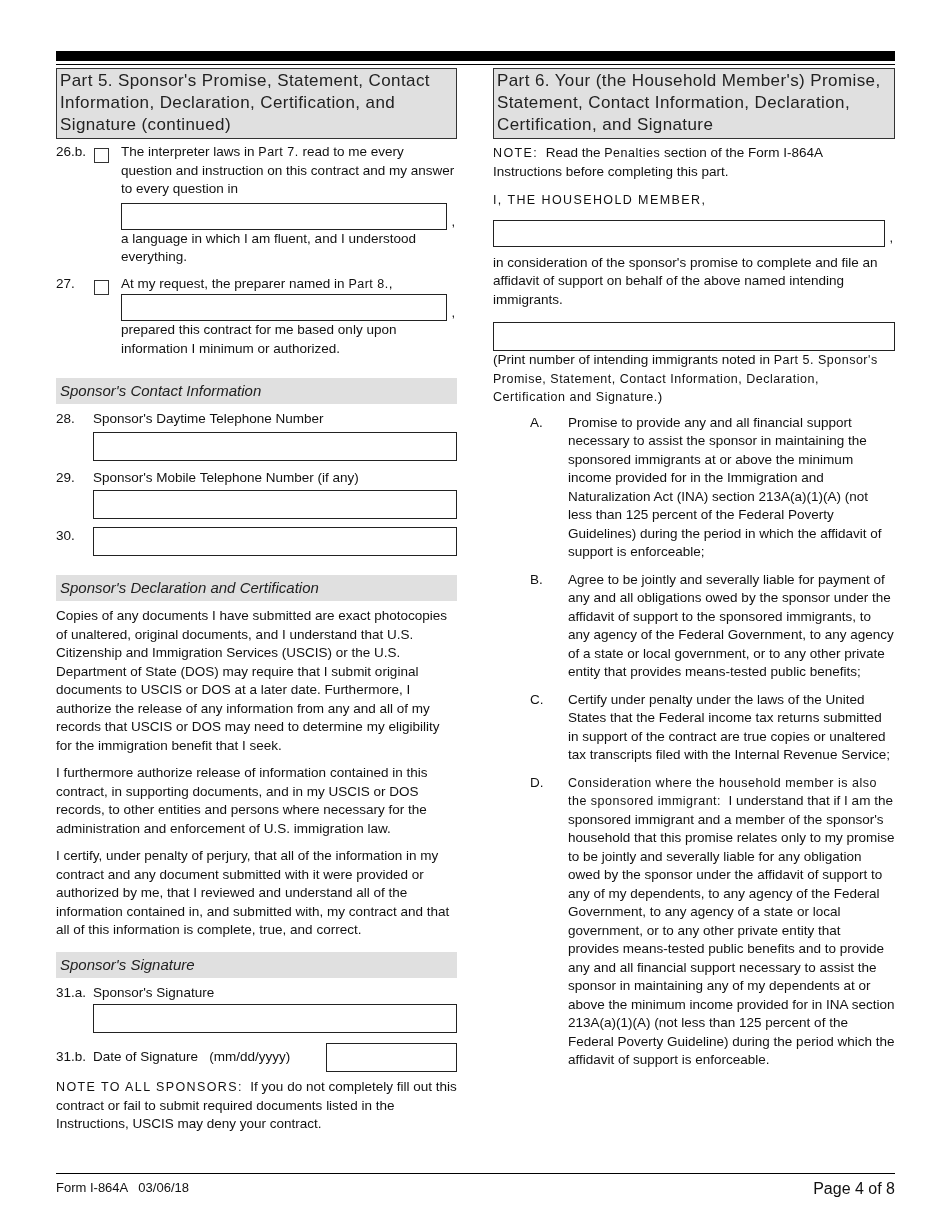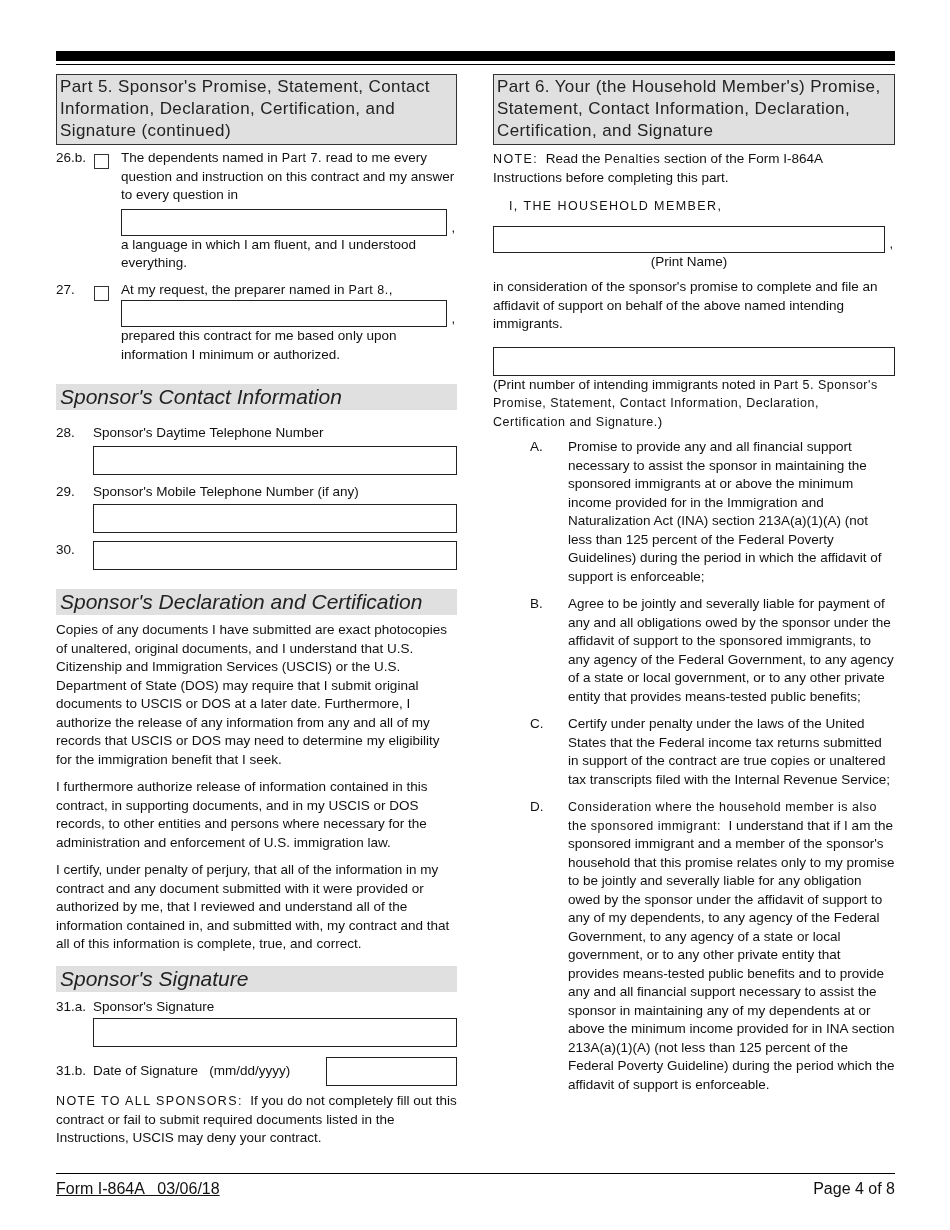--- a/index.html
+++ b/index.html
@@ -1,36 +1,36 @@
 <!DOCTYPE html>
 <html><head>
 <meta charset="utf-8">
 <style>
   html, body { margin: 0; padding: 0; background: #ffffff; }
   body { width: 950px; height: 1230px; position: relative; font-family: "Liberation Sans", sans-serif; color: #111; overflow: hidden; }
   .topbar { position: absolute; left: 56px; top: 51px; width: 839px; height: 10px; background: #000; }
   .topline { position: absolute; left: 56px; top: 64px; width: 839px; height: 1px; background: #000; }
-  .col { position: absolute; top: 74px; }
+  .col { position: absolute; top: 68px; }
   .col-left { left: 56px; width: 401px; }
   .col-right { left: 493px; width: 402px; }
   .part-header { background: #e0e0e0; border: 1px solid #333; font-size: 17px; line-height: 22px; padding: 1px 3px 2px 3px; letter-spacing: 0.4px; color: #222; }
   .item { position: relative; font-size: 13.5px; line-height: 18.5px; }
   .num { position: absolute; left: 0; top: 0; text-align: center; }
   .chk { position: absolute; left: 38px; top: 5px; width: 15px; height: 15px; border: 1px solid #333; box-sizing: border-box; background: #fff; }
   .txt { margin-left: 65px; }
   .txt2 { margin-left: 37px; }
   .field { border: 1px solid #222; height: 27px; box-sizing: border-box; background: #fff; }
   .comma-row { position: relative; }
   .comma { position: absolute; right: -8px; top: 10px; font-size: 13px; }
-  .sub-header { background: #e0e0e0; font-style: italic; font-size: 21px; line-height: 26px; padding: 0 4px; color: #222; }
+  .sub-header { background: #e0e0e0; font-style: italic; font-size: 15px; line-height: 26px; padding: 0 4px; color: #222; }
   .para { font-size: 13.5px; line-height: 18.5px; margin: 0; }
   .caps { letter-spacing: 1.4px; font-size: 12.5px; }
   .sc { letter-spacing: 0.5px; font-size: 12.5px; }
   .footer-line { position: absolute; left: 56px; top: 1173px; width: 839px; height: 1px; background: #000; }
-  .footer-left { position: absolute; left: 56px; top: 1180px; font-size: 16px; text-decoration: underline; }
+  .footer-left { position: absolute; left: 56px; top: 1180px; font-size: 13px; }
   .footer-right { position: absolute; right: 55px; top: 1180px; font-size: 16px; }
   .list-item { position: relative; font-size: 13.5px; line-height: 18.5px; margin-top: 10px; }
   .list-item .lt { position: absolute; left: 37px; top: 0; }
   .list-item .lx { margin-left: 75px; }
 </style>
 </head>
 <body>
 
 <div class="topbar"></div>
 <div class="topline"></div>
@@ -38,21 +38,21 @@
 <div class="col col-left">
   <div class="part-header">
     <span>Part 5.  Sponsor's Promise, Statement, Contact Information, Declaration, Certification, and Signature</span>
     <span>(continued)</span>
   </div>
 
   <div class="item" style="margin-top:4px;">
     <span class="num">26.b.</span>
     <span class="chk"></span>
     <div class="txt">
-      <span>The dependents named in </span><span class="sc">Part 7.</span><span> read to me every question and instruction on this contract and my answer to every question in</span>
+      <span>The interpreter laws in </span><span class="sc">Part 7.</span><span> read to me every question and instruction on this contract and my answer to every question in</span>
     </div>
     <div class="txt comma-row" style="margin-top:4px; width:326px;">
       <div class="field"></div>
       <span class="comma">,</span>
     </div>
     <div class="txt">a language in which I am fluent, and I understood everything.</div>
   </div>
 
   <div class="item" style="margin-top:8px;">
     <span class="num">27.</span>
@@ -62,21 +62,21 @@
     </div>
     <div class="txt comma-row" style="margin-top:1px; width:326px;">
       <div class="field"></div>
       <span class="comma">,</span>
     </div>
     <div class="txt">prepared this contract for me based only upon information I minimum or authorized.</div>
   </div>
 
   <div class="sub-header" style="margin-top:20px;">Sponsor's Contact Information</div>
 
-  <div class="item" style="margin-top:14px;">
+  <div class="item" style="margin-top:6px;">
     <span class="num">28.</span>
     <div class="txt2">Sponsor's Daytime Telephone Number</div>
     <div class="txt2 field" style="margin-top:3px; height:29px;"></div>
   </div>
   <div class="item" style="margin-top:8px;">
     <span class="num">29.</span>
     <div class="txt2">Sponsor's Mobile Telephone Number (if any)</div>
     <div class="txt2 field" style="margin-top:3px; height:29px;"></div>
   </div>
   <div class="item" style="margin-top:8px;">
@@ -105,27 +105,26 @@
   </p>
 </div>
 
 <div class="col col-right">
   <div class="part-header">Part 6.  Your (the Household Member's) Promise, Statement, Contact Information, Declaration, Certification, and Signature</div>
 
   <p class="para" style="margin-top:5px;">
     <span class="caps">NOTE:</span><span style="white-space:pre-wrap;">  Read the </span><span class="sc">Penalties</span><span> section of the Form I-864A Instructions before completing this part.</span>
   </p>
 
-  <p class="para caps" style="margin-top:10px;margin-left:16px;">I, THE HOUSEHOLD MEMBER,</p>
+  <p class="para caps" style="margin-top:10px;">I, THE HOUSEHOLD MEMBER,</p>
 
   <div class="comma-row" style="margin-top:10px; width:392px;">
     <div class="field"></div>
     <span class="comma">,</span>
   </div>
-  <div class="para" style="text-align:center; width:392px;">(Print Name)</div>
 
   <p class="para" style="margin-top:7px;">in consideration of the sponsor's promise to complete and file an affidavit of support on behalf of the above named intending immigrants.</p>
 
   <div class="field" style="margin-top:13px; width:402px; height:29px;"></div>
   <p class="para" style="margin-top:0;">
     <span>(Print number of intending immigrants noted in </span><span class="sc">Part 5. Sponsor's Promise, Statement, Contact Information, Declaration, Certification and Signature.</span><span>)</span>
   </p>
 
   <div class="list-item" style="margin-top:7px;">
     <span class="lt">A.</span>

